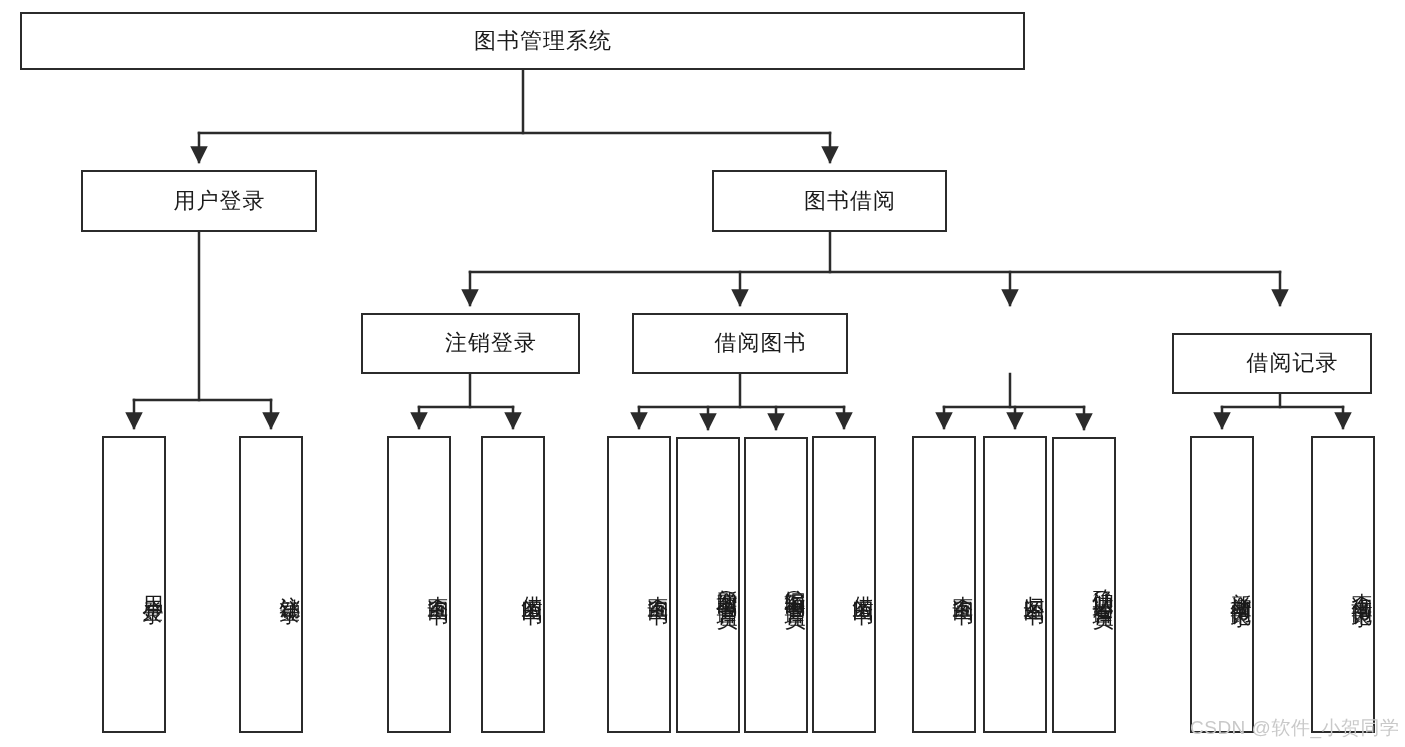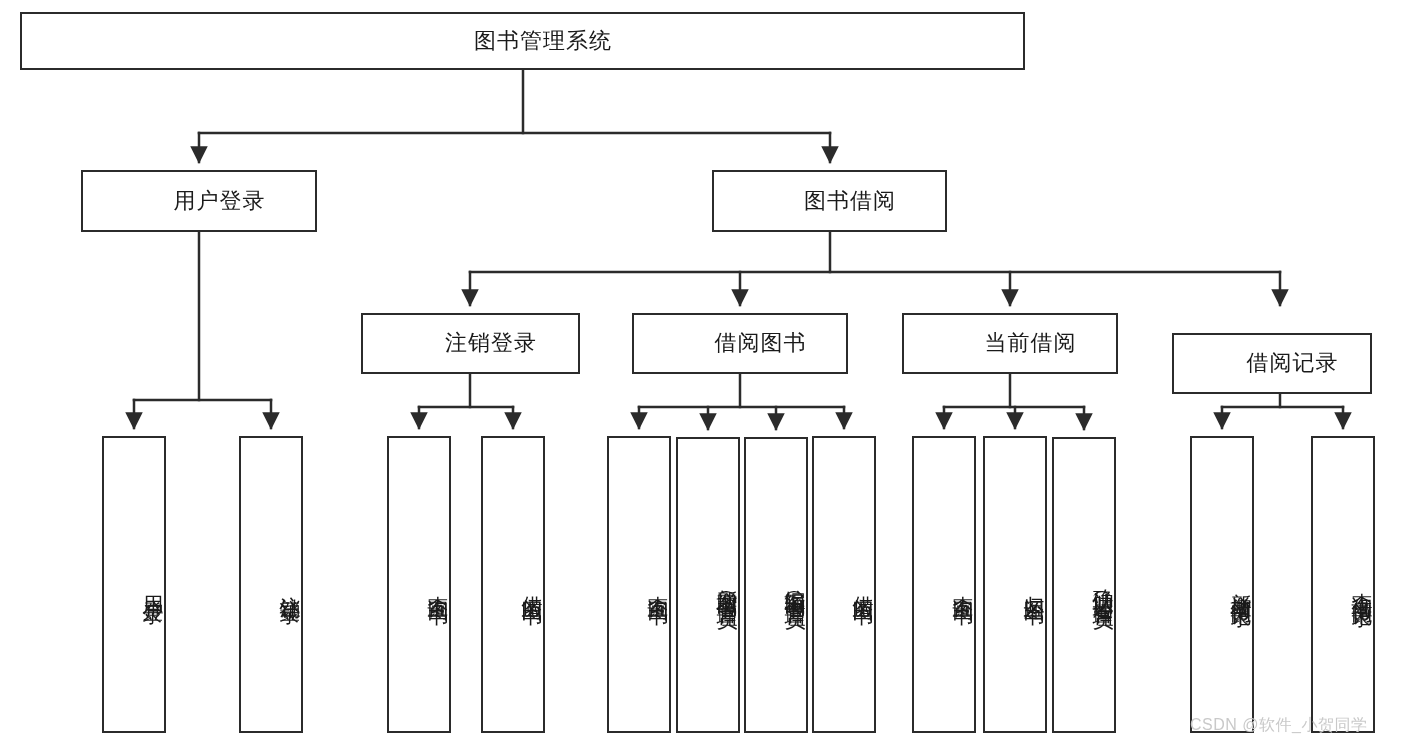--- a/index.html
+++ b/index.html
@@ -48,21 +48,21 @@
     justify-content:center;
   }
   .node.v > span{
     writing-mode:vertical-rl;
     text-orientation:upright;
     display:block;
     white-space:nowrap;
   }
   .watermark{
     position:absolute;
-    font-size:16px;
+    font-size:19px;
     color:#c9c9c9;
     letter-spacing:0.5px;
     white-space:nowrap;
     user-select:none;
   }
 </style>
 </head>
 <body>
 
 <div id="canvas">
@@ -127,23 +127,20 @@
   <div class="node h" style="left:712px;top:170px;width:235px;height:62px;">
     <span>图书借阅</span>
   </div>
 
   <div class="node h" style="left:361px;top:313px;width:219px;height:61px;">
     <span>注销登录</span>
   </div>
   <div class="node h" style="left:632px;top:313px;width:216px;height:61px;">
     <span>借阅图书</span>
   </div>
-  <div class="node h" style="left:902px;top:313px;width:216px;height:61px;">
-    <span>当前借阅</span>
-  </div>
   <div class="node h" style="left:1172px;top:313px;width:200px;height:61px;margin-top:20px;">
     <span>借阅记录</span>
   </div>
 
   <div class="node v" style="left:102px;top:436px;width:64px;height:297px;">
     <span>用户登录</span>
   </div>
   <div class="node v" style="left:239px;top:436px;width:64px;height:297px;">
     <span>注销登录</span>
   </div>

